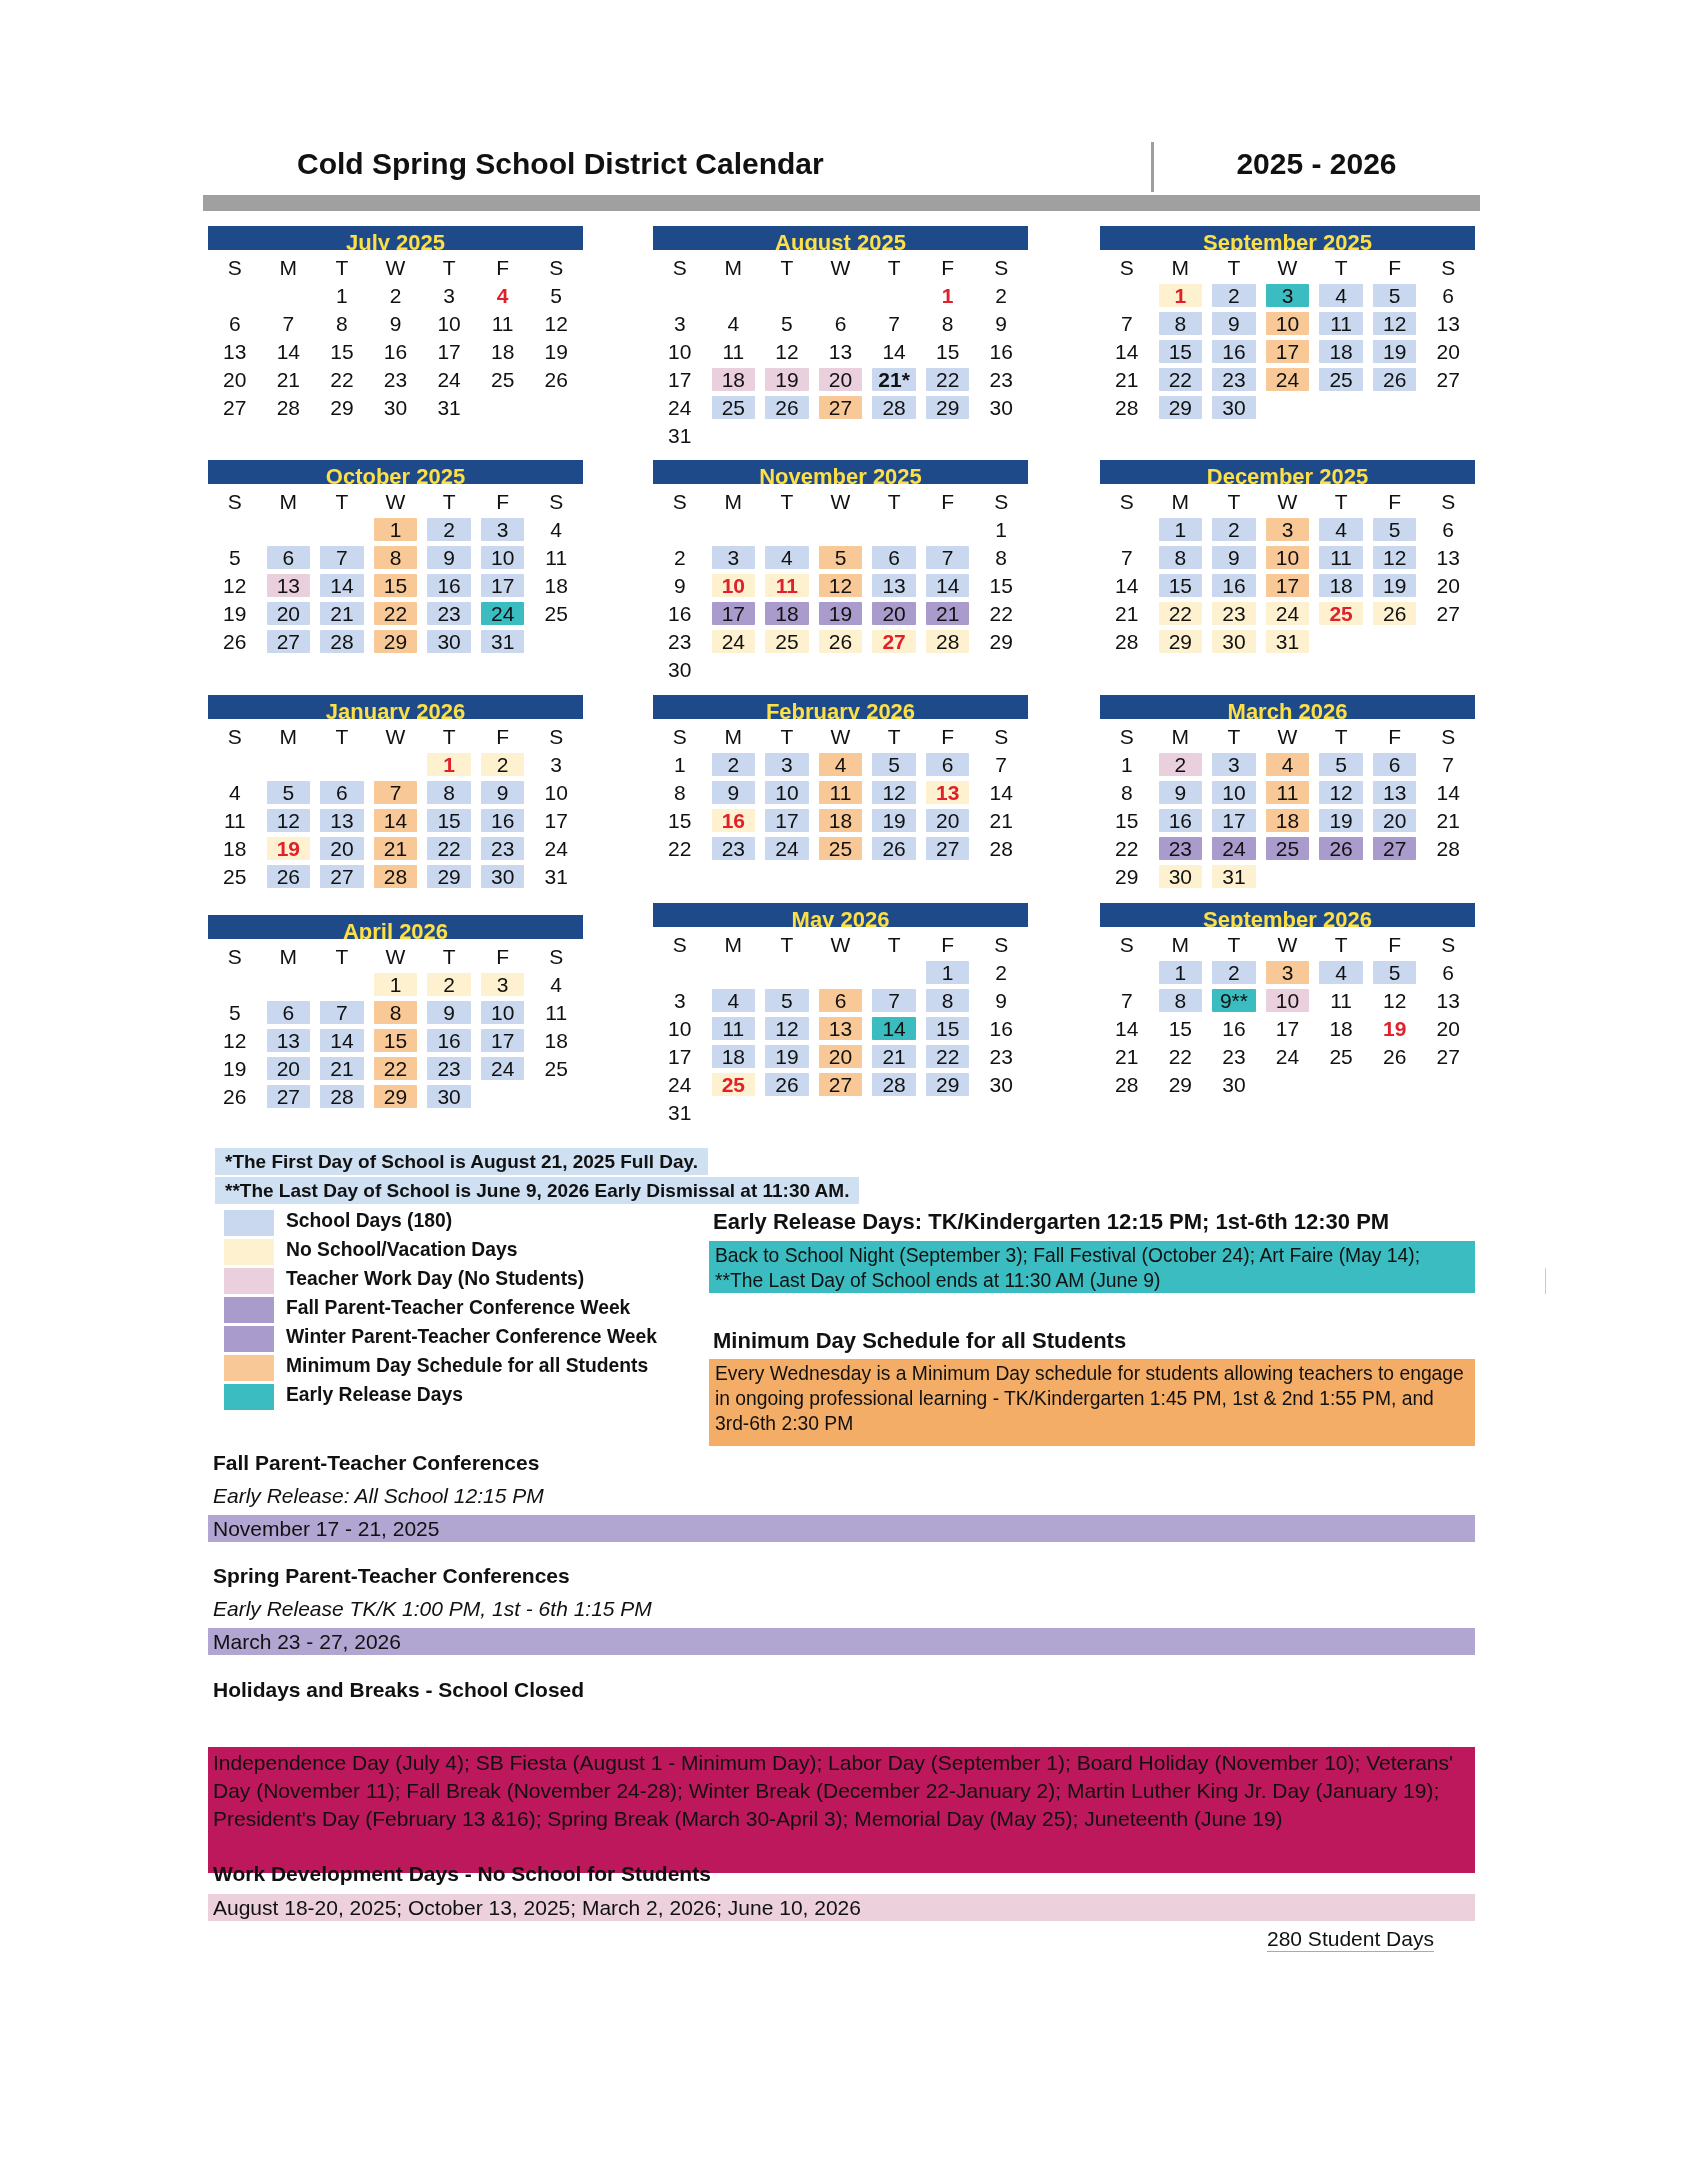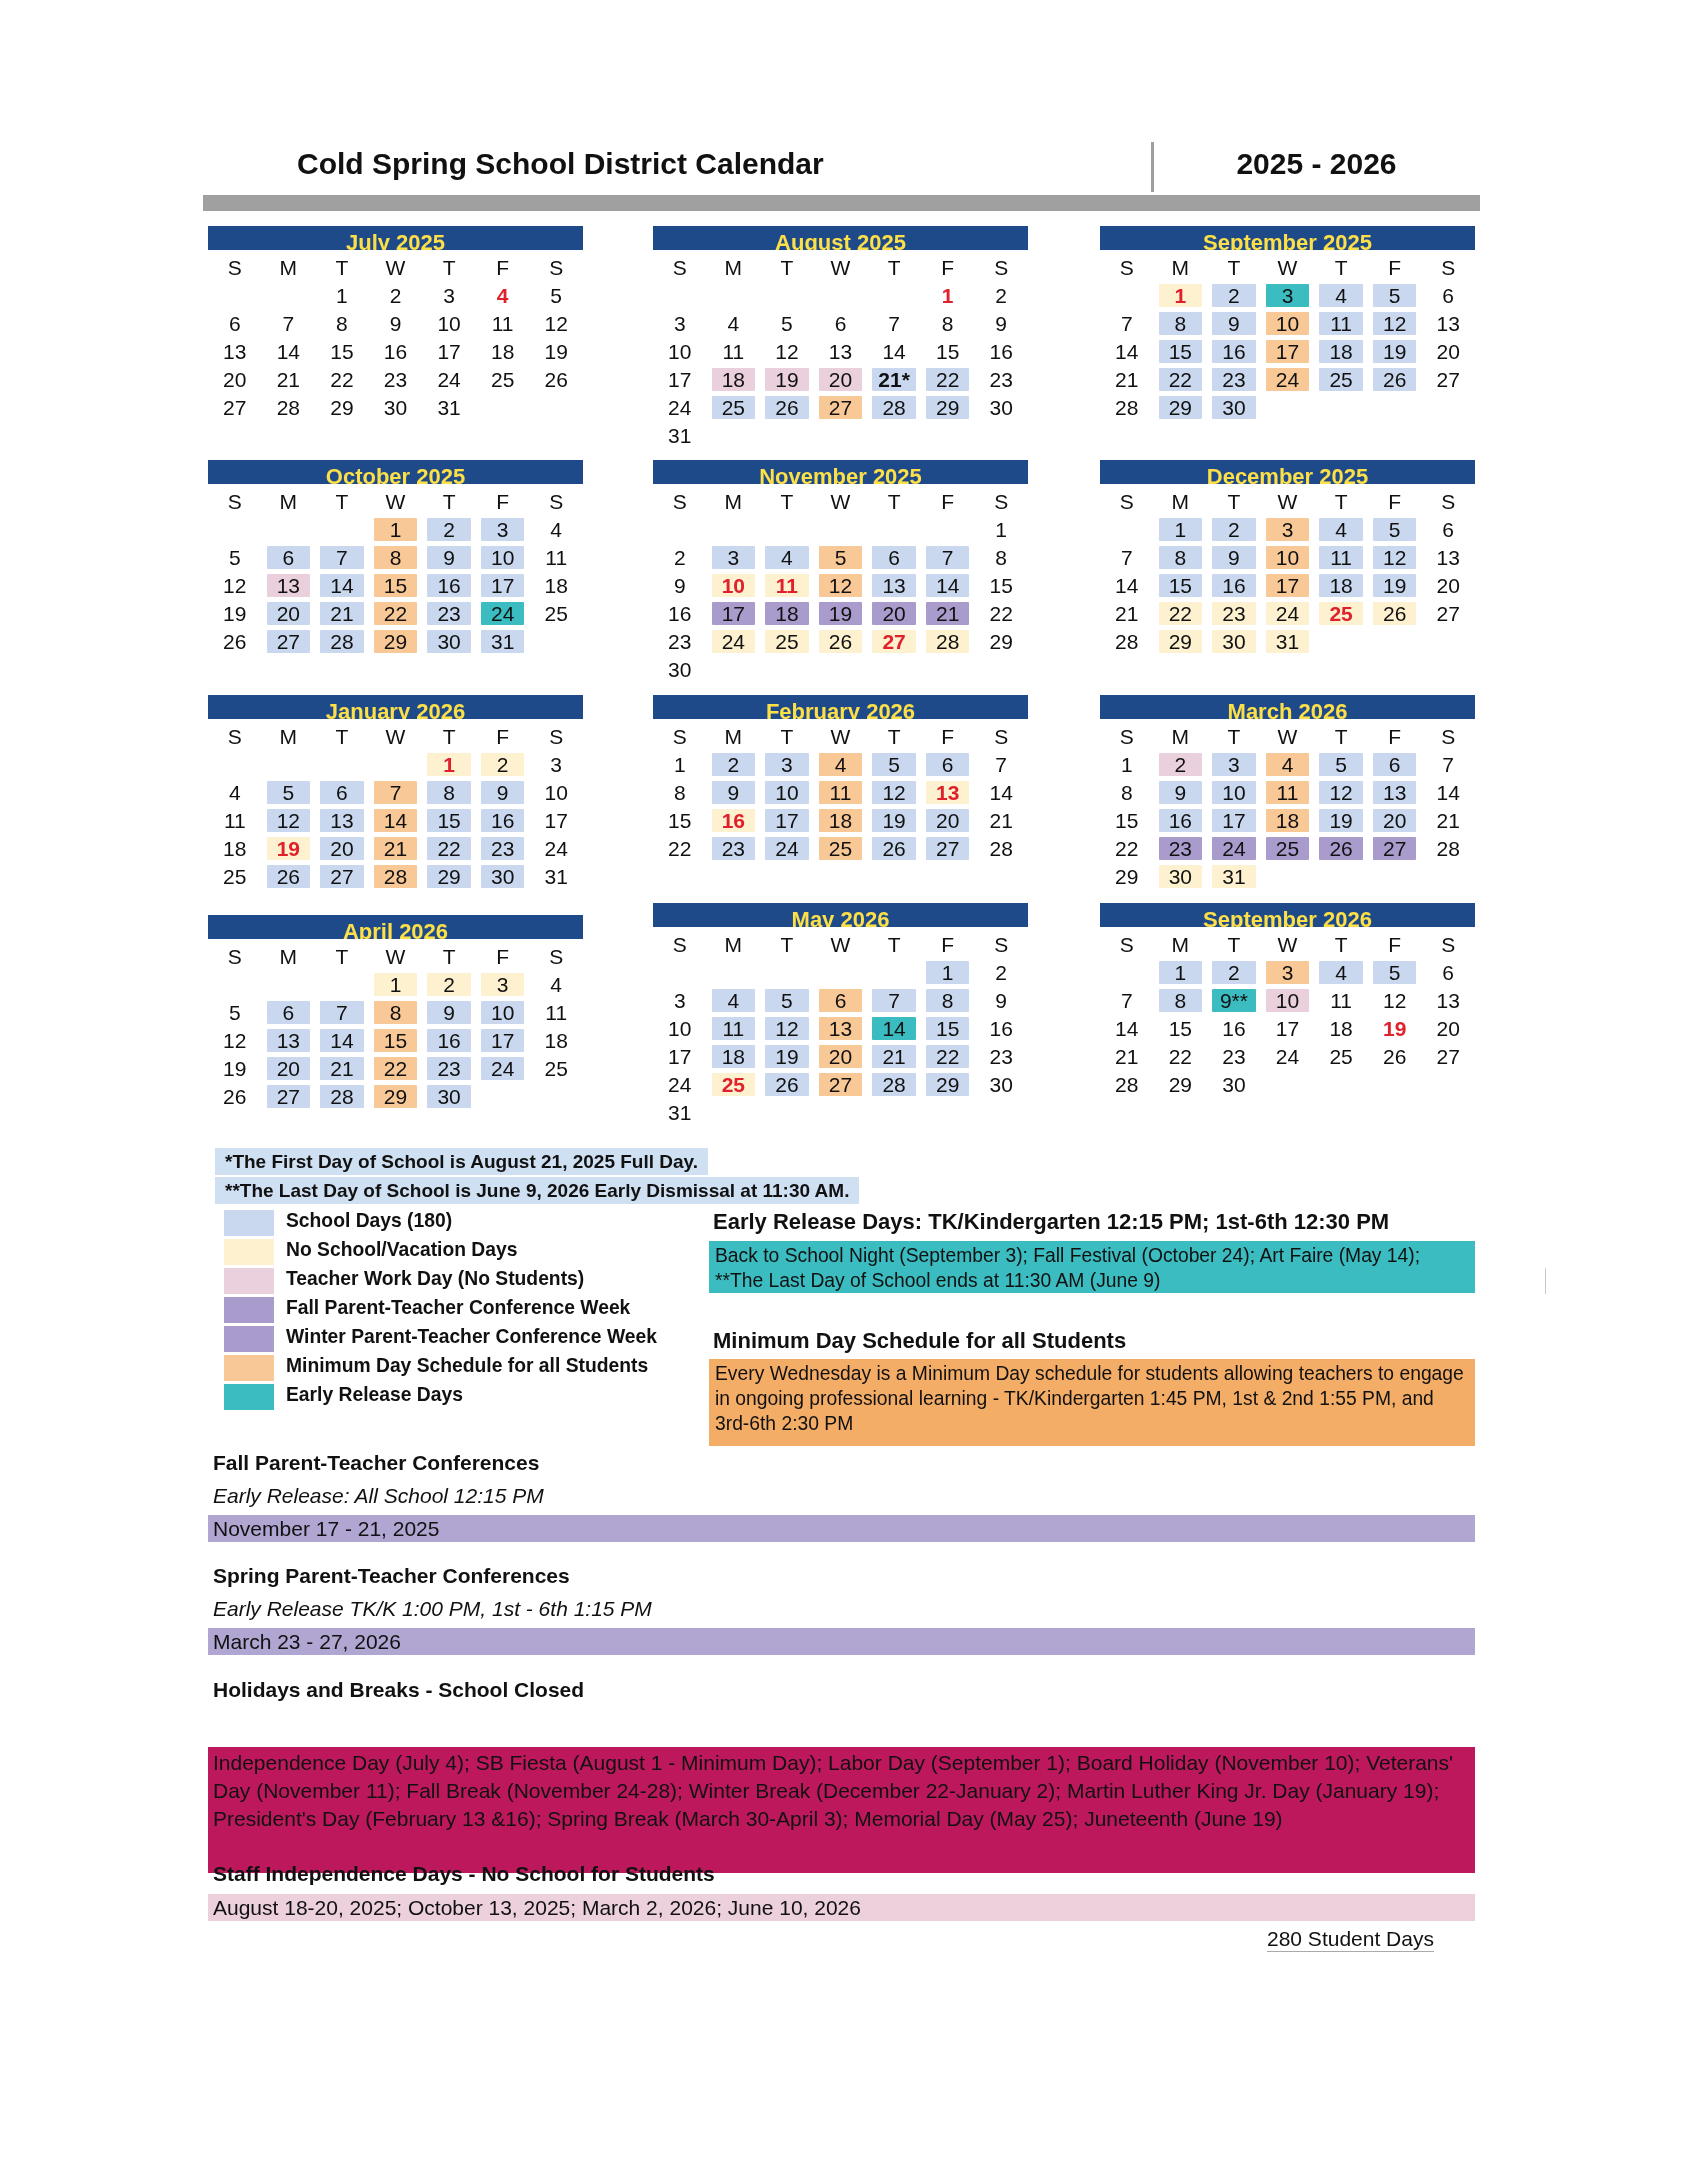--- a/index.html
+++ b/index.html
@@ -1583,18 +1583,18 @@
 <div class="sec-sub" style="top:1484px;">Early Release: All School 12:15 PM</div>
 <div class="sec-bar purple" style="top:1515px;">November 17 - 21, 2025</div>
 
 <div class="sec-heading" style="top:1564px;">Spring Parent-Teacher Conferences</div>
 <div class="sec-sub" style="top:1597px;">Early Release TK/K 1:00 PM, 1st - 6th 1:15 PM</div>
 <div class="sec-bar purple" style="top:1628px;">March 23 - 27, 2026</div>
 
 <div class="sec-heading" style="top:1678px;">Holidays and Breaks - School Closed</div>
 <div class="holidays-box">Independence Day (July 4); SB Fiesta (August 1 - Minimum Day); Labor Day (September 1); Board Holiday (November 10); Veterans' Day (November 11); Fall Break (November 24-28); Winter Break (December 22-January 2); Martin Luther King Jr. Day (January 19); President's Day (February 13 &amp;16); Spring Break (March 30-April 3); Memorial Day (May 25); Juneteenth (June 19)</div>
 
-<div class="sec-heading" style="top:1862px;">Staff Independence Days - No School for Students</div>
+<div class="sec-heading" style="top:1862px;">Work Development Days - No School for Students</div>
 <div class="sec-bar pink" style="top:1894px;">August 18-20, 2025; October 13, 2025; March 2, 2026; June 10, 2026</div>
 
 <div class="footer-days">280 Student Days</div>
 <div class="edge-mark"></div>
 
 
 </body></html>

